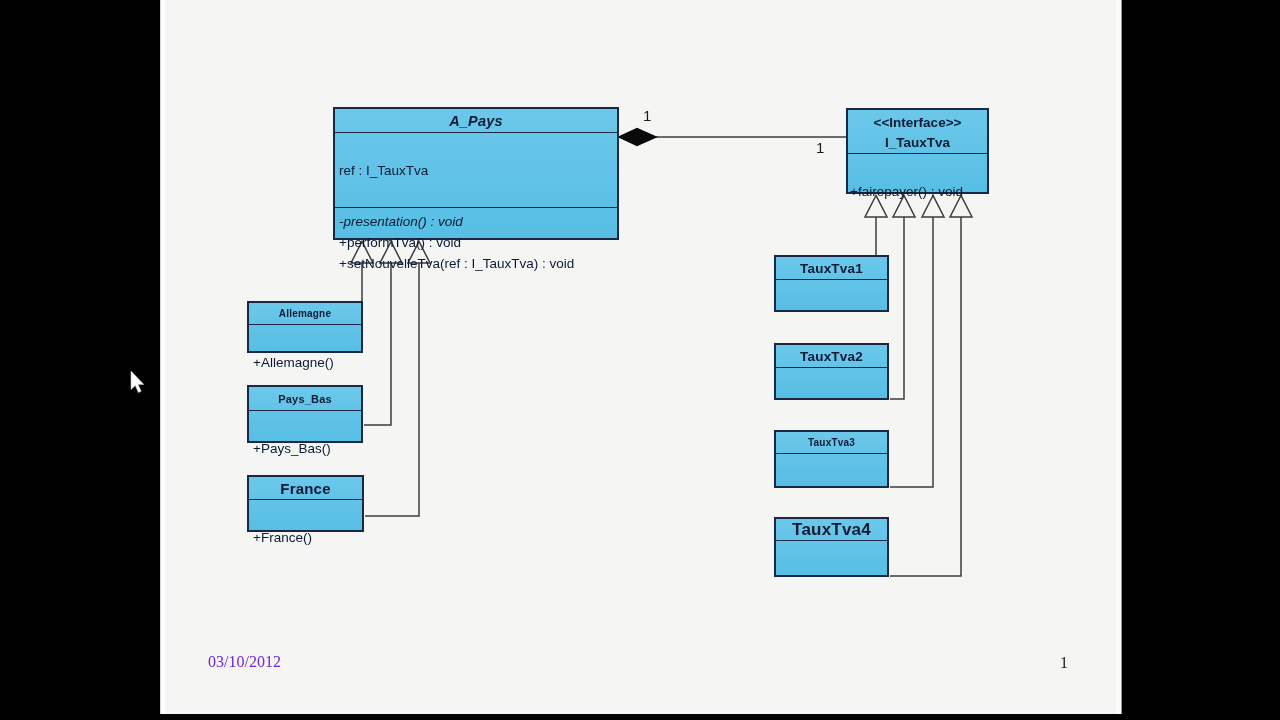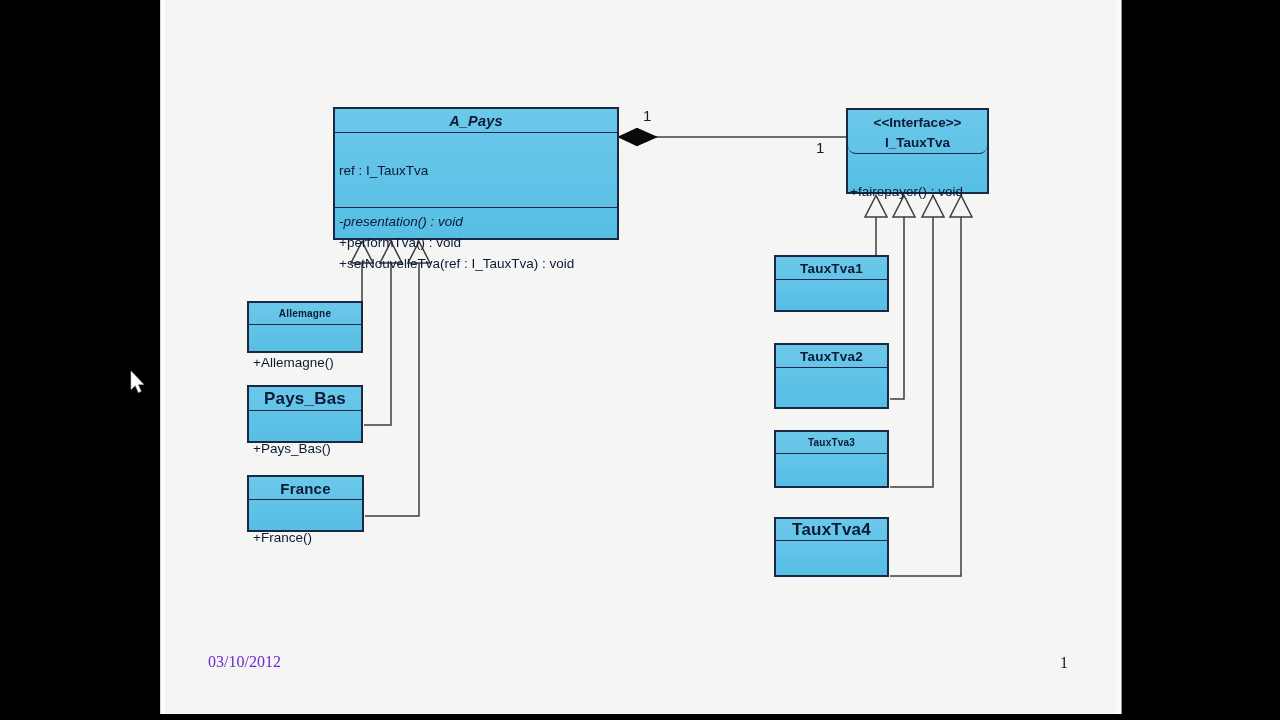--- a/index.html
+++ b/index.html
@@ -29,21 +29,21 @@
   .grow{flex:1 1 auto;}
   .member{
     font-size:13.5px;line-height:21px;padding:0 4px;white-space:nowrap;overflow:hidden;
   }
   .member.abstract-m{font-style:italic;}
   .attr-pad{padding-top:3px;}
   .meth-pad{padding-top:3px;}
   .iface-header{
     display:flex;flex-direction:column;align-items:center;justify-content:center;
     font-weight:bold;font-size:13.5px;line-height:20px;padding-top:2px;
-    border-bottom:1.6px solid #1a2845;flex:0 0 auto;border-radius:8px;
+    border-bottom:1.6px solid #1a2845;flex:0 0 auto;
   }
   .mult{
     position:absolute;font-size:15px;color:#1c1c1c;line-height:16px;
   }
   .footer-date{
     position:absolute;left:47px;top:653px;font-family:"Liberation Serif", serif;
     font-size:16px;color:#6d28d9;
   }
   .footer-page{
     position:absolute;left:896px;top:654px;width:14px;text-align:center;
@@ -117,39 +117,39 @@
   </div>
 
   <div class="uml-class" style="left:86px;top:301px;width:116px;height:52px;">
     <div class="uml-title" style="height:21px;font-size:10px;">Allemagne</div>
     <div class="compartment meth-pad grow">
       <div class="member">+Allemagne()</div>
     </div>
   </div>
 
   <div class="uml-class" style="left:86px;top:385px;width:116px;height:58px;">
-    <div class="uml-title" style="height:23px;font-size:17px;">Pays_Bas</div>
+    <div class="uml-title" style="height:23px;font-size:11px;">Pays_Bas</div>
     <div class="compartment meth-pad grow">
       <div class="member">+Pays_Bas()</div>
     </div>
   </div>
 
   <div class="uml-class" style="left:86px;top:475px;width:117px;height:57px;">
     <div class="uml-title" style="height:22px;font-size:15px;">France</div>
     <div class="compartment meth-pad grow">
       <div class="member">+France()</div>
     </div>
   </div>
 
   <div class="uml-class" style="left:613px;top:255px;width:115px;height:57px;">
     <div class="uml-title" style="height:22px;font-size:13.5px;">TauxTva1</div>
     <div class="compartment grow"></div>
   </div>
 
-  <div class="uml-class" style="left:613px;top:343px;width:115px;height:66px;">
+  <div class="uml-class" style="left:613px;top:343px;width:115px;height:57px;">
     <div class="uml-title" style="height:22px;font-size:13.5px;">TauxTva2</div>
     <div class="compartment grow"></div>
   </div>
 
   <div class="uml-class" style="left:613px;top:430px;width:115px;height:58px;">
     <div class="uml-title" style="height:21px;font-size:10px;">TauxTva3</div>
     <div class="compartment grow"></div>
   </div>
 
   <div class="uml-class" style="left:613px;top:517px;width:115px;height:60px;">

